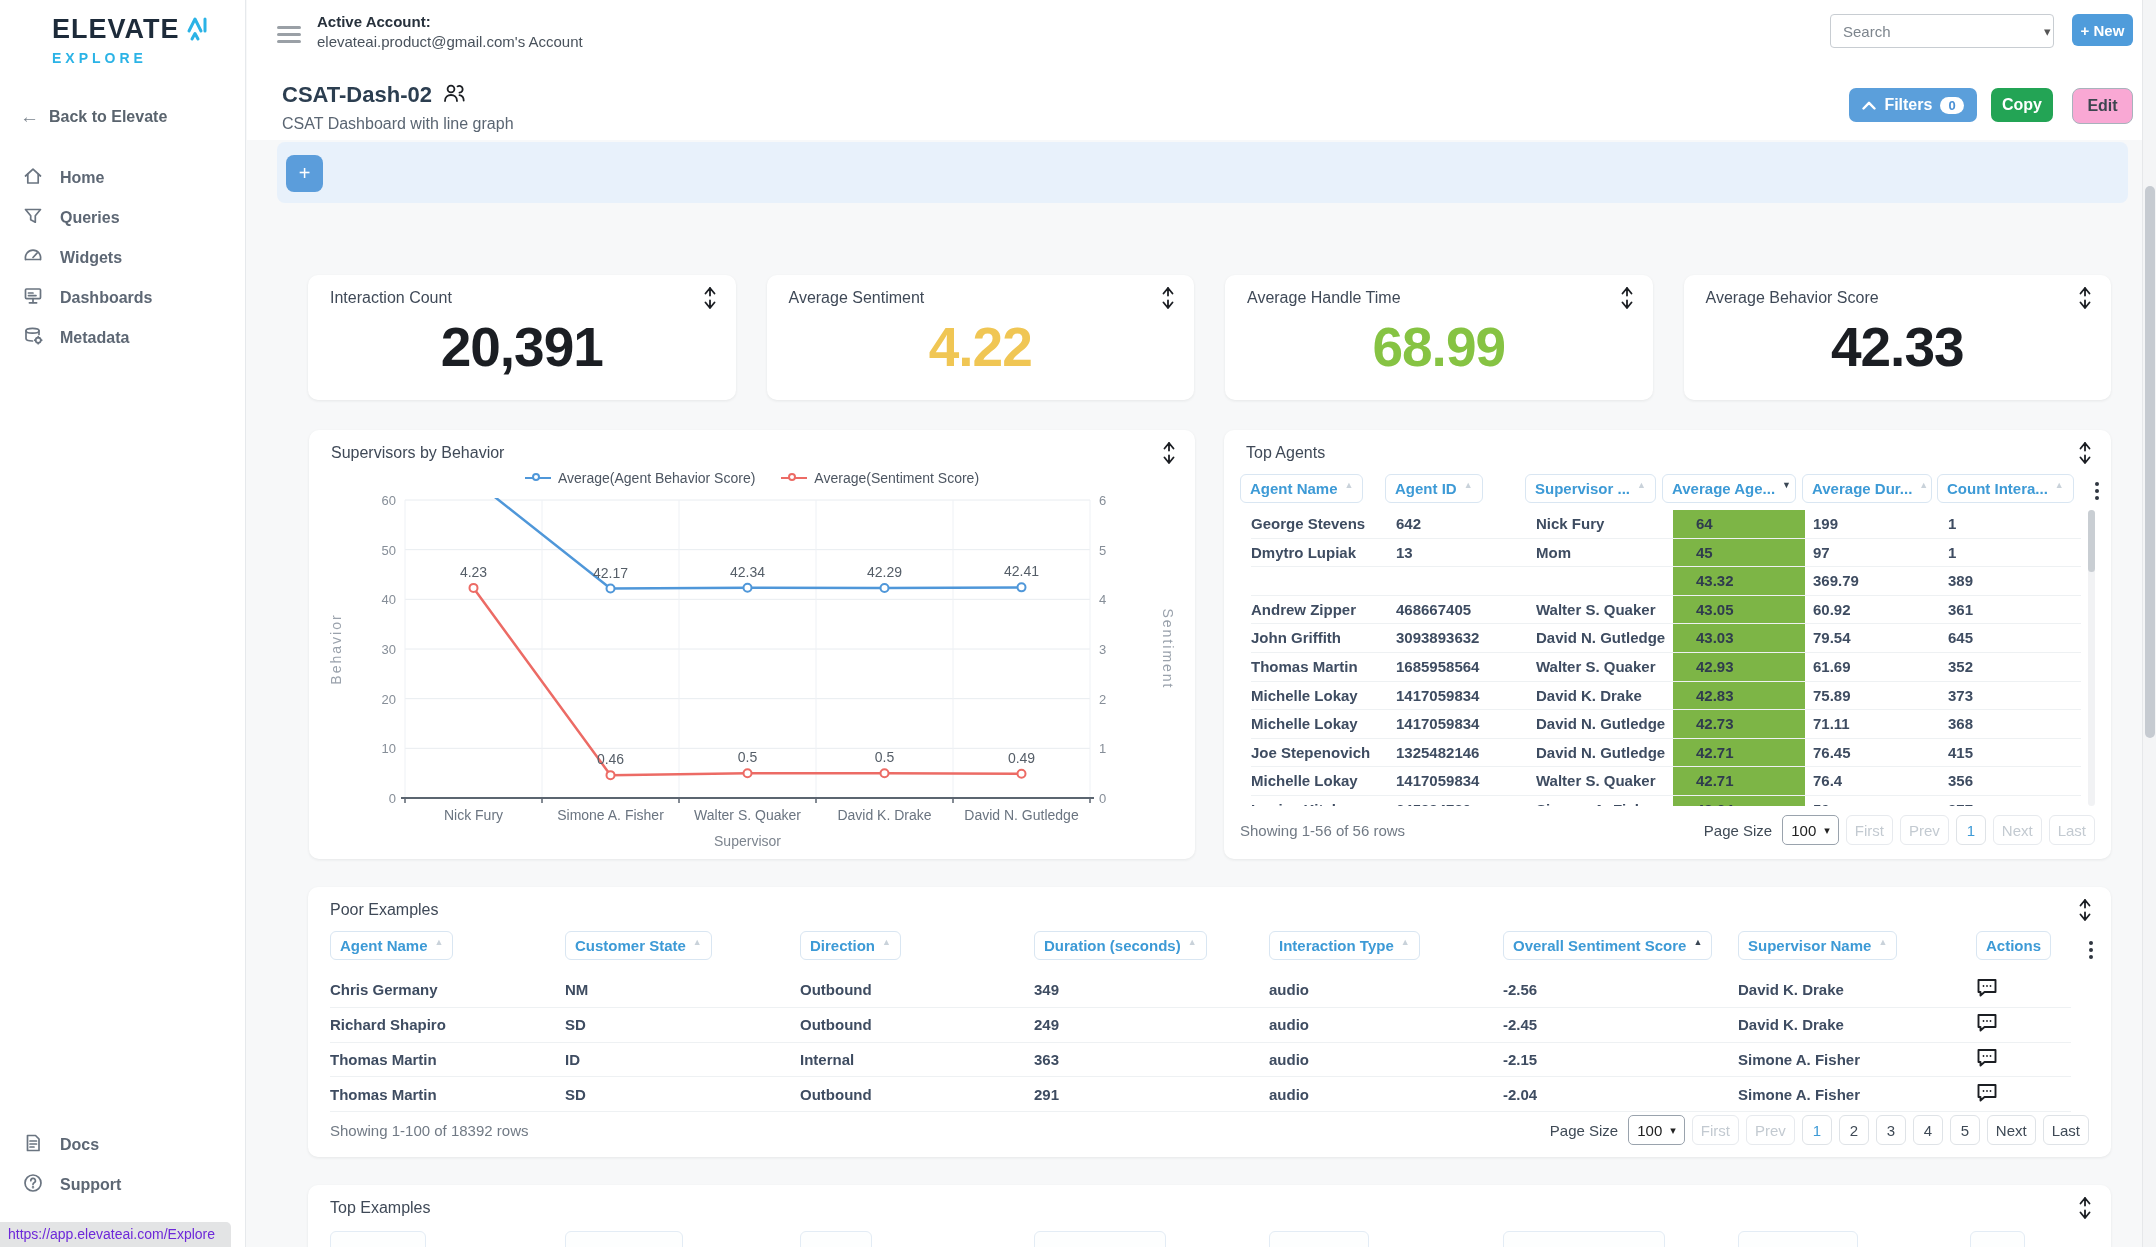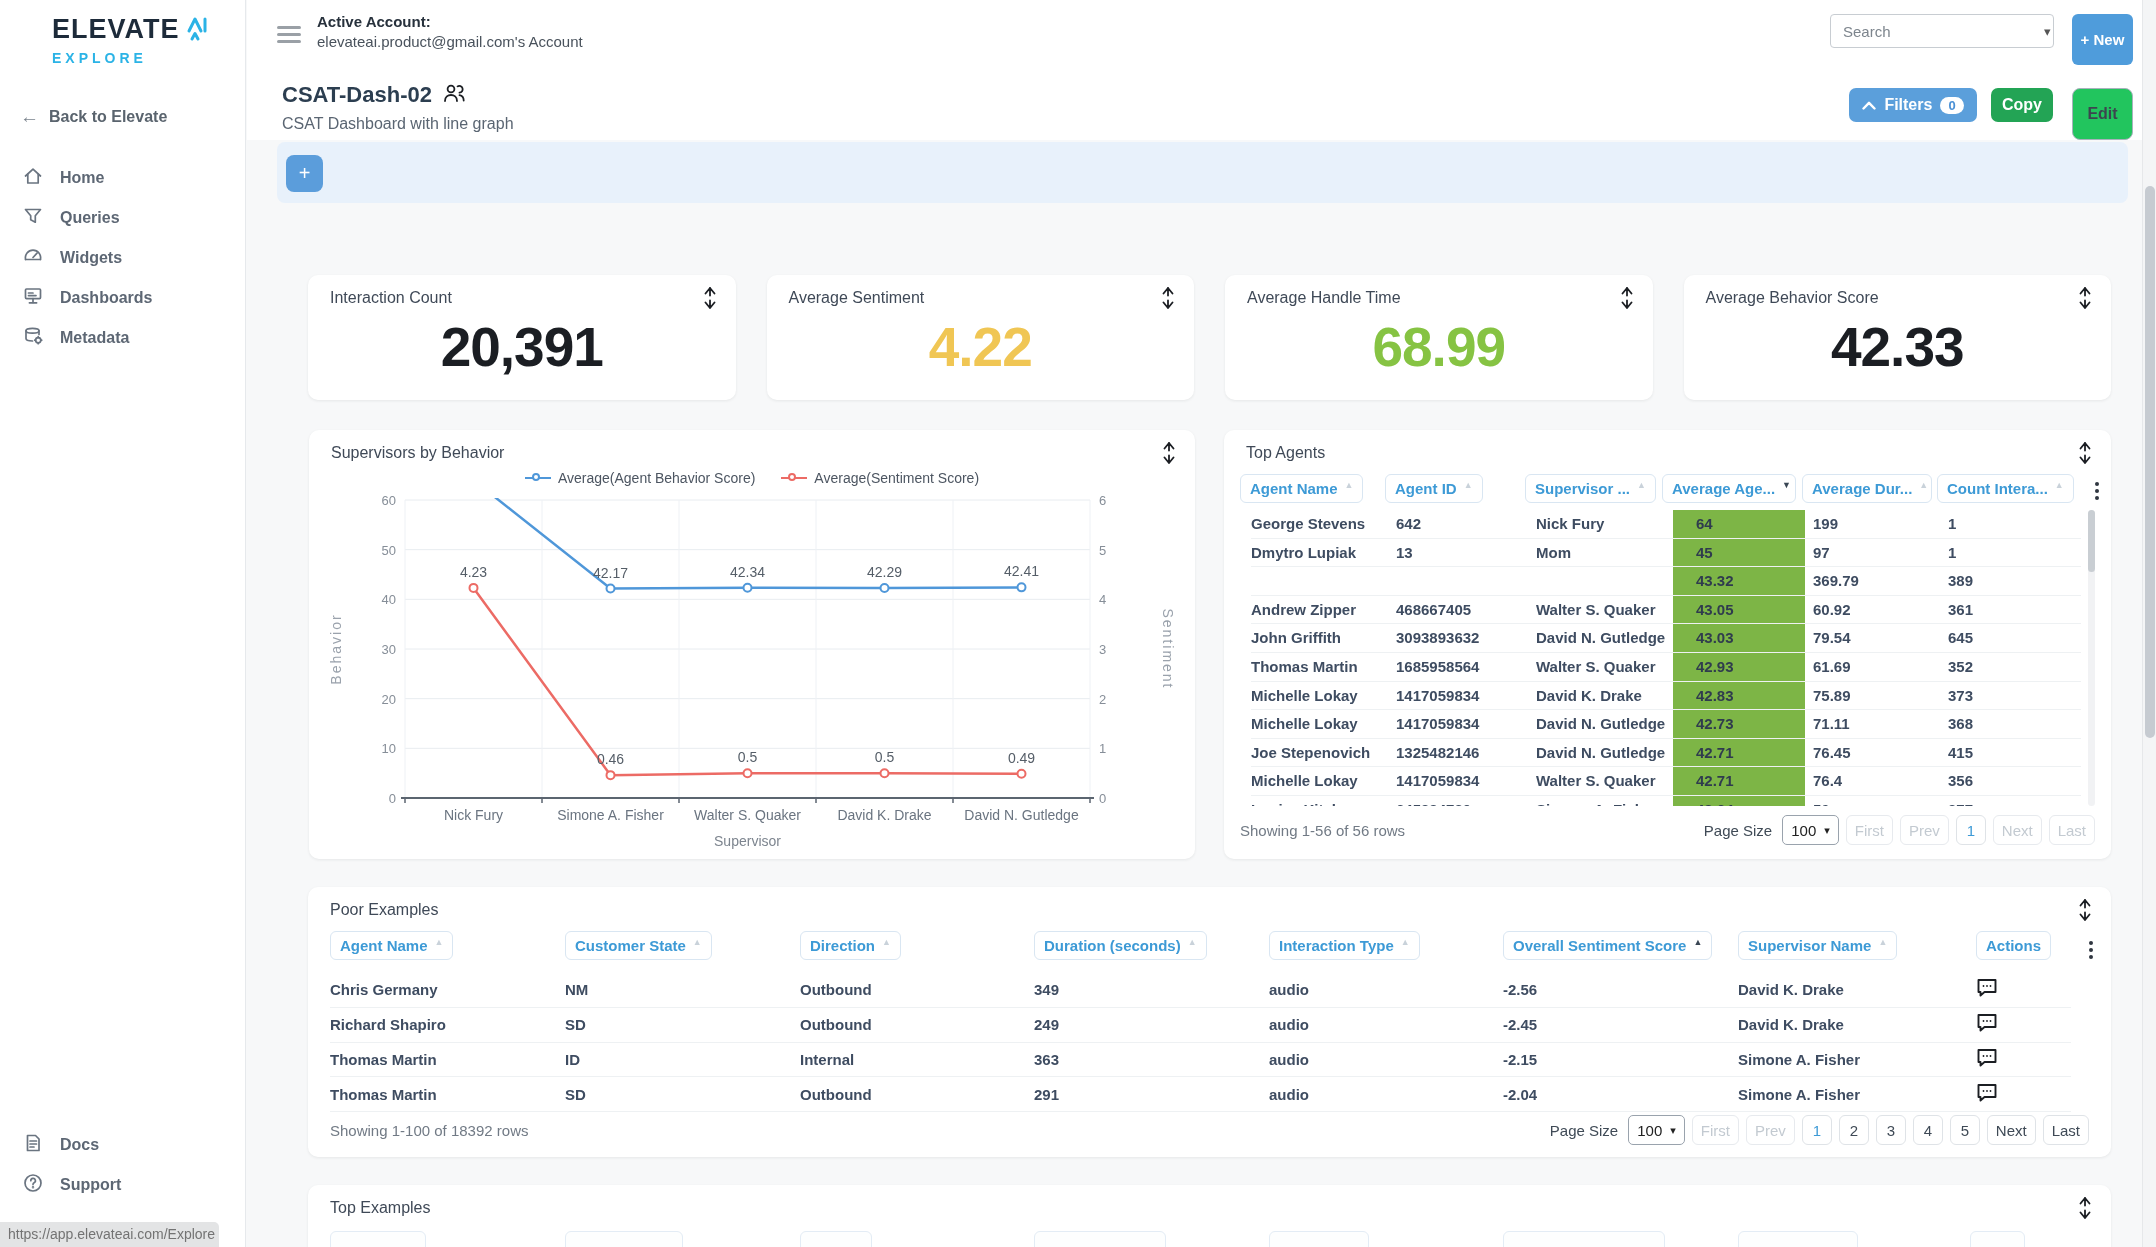--- a/index.html
+++ b/index.html
@@ -11,40 +11,40 @@
   .logo{position:absolute;left:52px;top:16px;}
   .logo-row{display:flex;align-items:flex-start;gap:6px;}
   .logo-brand{font-size:27px;font-weight:bold;color:#1d2b3a;letter-spacing:1px;line-height:1;}
   .logo-sub{font-size:14px;font-weight:bold;color:#2bb3e6;letter-spacing:4px;margin-top:4px;}
   .back-link{position:absolute;left:20px;top:106px;display:flex;align-items:center;gap:10px;color:#5a646e;font-size:16px;font-weight:bold;cursor:pointer;}
   .back-arrow{font-size:19px;color:#7a838d;}
   .side-nav{position:absolute;left:0;top:158px;width:100%;}
   .side-nav-item{display:flex;align-items:center;gap:16px;padding:7px 0 7px 22px;color:#5d6774;font-size:16px;font-weight:bold;cursor:pointer;}
   .side-nav-item svg{flex:0 0 auto;}
   .side-footer{position:absolute;left:0;bottom:42px;width:100%;}
-  .status-chip{position:absolute;left:0;bottom:0;background:#e3e4e5;color:#737373;font-size:14px;padding:4px 4px 5px 8px;border-top-right-radius:5px;z-index:9;}
+  .status-chip{position:absolute;left:0;bottom:0;background:#e3e4e5;color:#6d28d9;font-size:14px;padding:4px 16px 5px 8px;border-top-right-radius:5px;z-index:9;}
 
   
   .main{position:absolute;left:247px;top:0;width:1909px;height:1247px;background:#f7f8f9;}
   .main-top{position:absolute;left:0;top:0;width:100%;height:140px;background:#fff;}
   .hamburger{position:absolute;left:30px;top:26px;width:24px;cursor:pointer;}
   .hamburger div{height:3px;background:#9aa0a6;border-radius:2px;margin-bottom:4px;}
   .account{position:absolute;left:70px;top:13px;}
   .account-label{font-size:15px;font-weight:bold;color:#27313c;}
   .account-value{font-size:15px;color:#49525c;margin-top:3px;}
   .search-box{position:absolute;left:1583px;top:14px;width:224px;height:34px;border:1px solid #c8cdd2;border-radius:4px;background:#fff;display:flex;align-items:center;padding:0 10px;cursor:text;}
   .search-box input{border:none;outline:none;flex:1;font-size:15px;color:#333;background:transparent;}
   .search-box input::placeholder{color:#7d858d;}
   .search-caret{color:#555;font-size:13px;}
   .btn{display:inline-flex;align-items:center;justify-content:center;gap:8px;border-radius:6px;font-weight:bold;cursor:pointer;border:none;}
-  .btn-new{position:absolute;left:1825px;top:14px;width:61px;height:51px;background:#4f9cdb;color:#fff;font-size:15px;}
+  .btn-new{position:absolute;left:1825px;top:14px;width:61px;height:32px;background:#4f9cdb;color:#fff;font-size:15px;}
   .btn-filters{position:absolute;left:1602px;top:88px;width:128px;height:34px;background:#5b9fdb;color:#fff;font-size:16px;border-radius:7px;}
   .filters-badge{background:#fff;color:#4a90d5;font-size:13px;font-weight:bold;border-radius:9px;padding:1px 8px;line-height:15px;}
   .btn-copy{position:absolute;left:1744px;top:88px;width:62px;height:34px;background:#23a455;color:#fff;font-size:16px;border-radius:7px;}
-  .btn-edit{position:absolute;left:1825px;top:88px;width:61px;height:52px;background:#22c55e;color:#3c454f;font-size:16px;border:1px solid #a8b2bc;border-radius:8px;}
+  .btn-edit{position:absolute;left:1825px;top:88px;width:61px;height:36px;background:#f9a8d4;color:#3c454f;font-size:16px;border:1px solid #a8b2bc;border-radius:8px;}
   .page-title-row{position:absolute;left:35px;top:82px;display:flex;align-items:center;gap:10px;}
   .page-title{font-size:22px;font-weight:bold;color:#2c3e50;}
   .page-subtitle{position:absolute;left:35px;top:115px;font-size:16px;color:#5a6572;}
   .filter-strip{position:absolute;left:30px;top:142px;width:1851px;height:61px;background:#e8f1fb;border-radius:8px;}
   .add-widget{position:absolute;left:9px;top:13px;width:37px;height:37px;background:#5b9ddb;border-radius:8px;color:#fff;font-size:20px;display:flex;align-items:center;justify-content:center;cursor:pointer;}
 
   
   .card{position:absolute;background:#fff;border-radius:10px;box-shadow:0 1px 3px rgba(27,33,44,.08);}
   .card-title{position:absolute;left:22px;top:14px;font-size:16px;color:#3f4957;}
   .expand-icon{position:absolute;top:12px;right:16px;width:20px;height:22px;cursor:pointer;}

